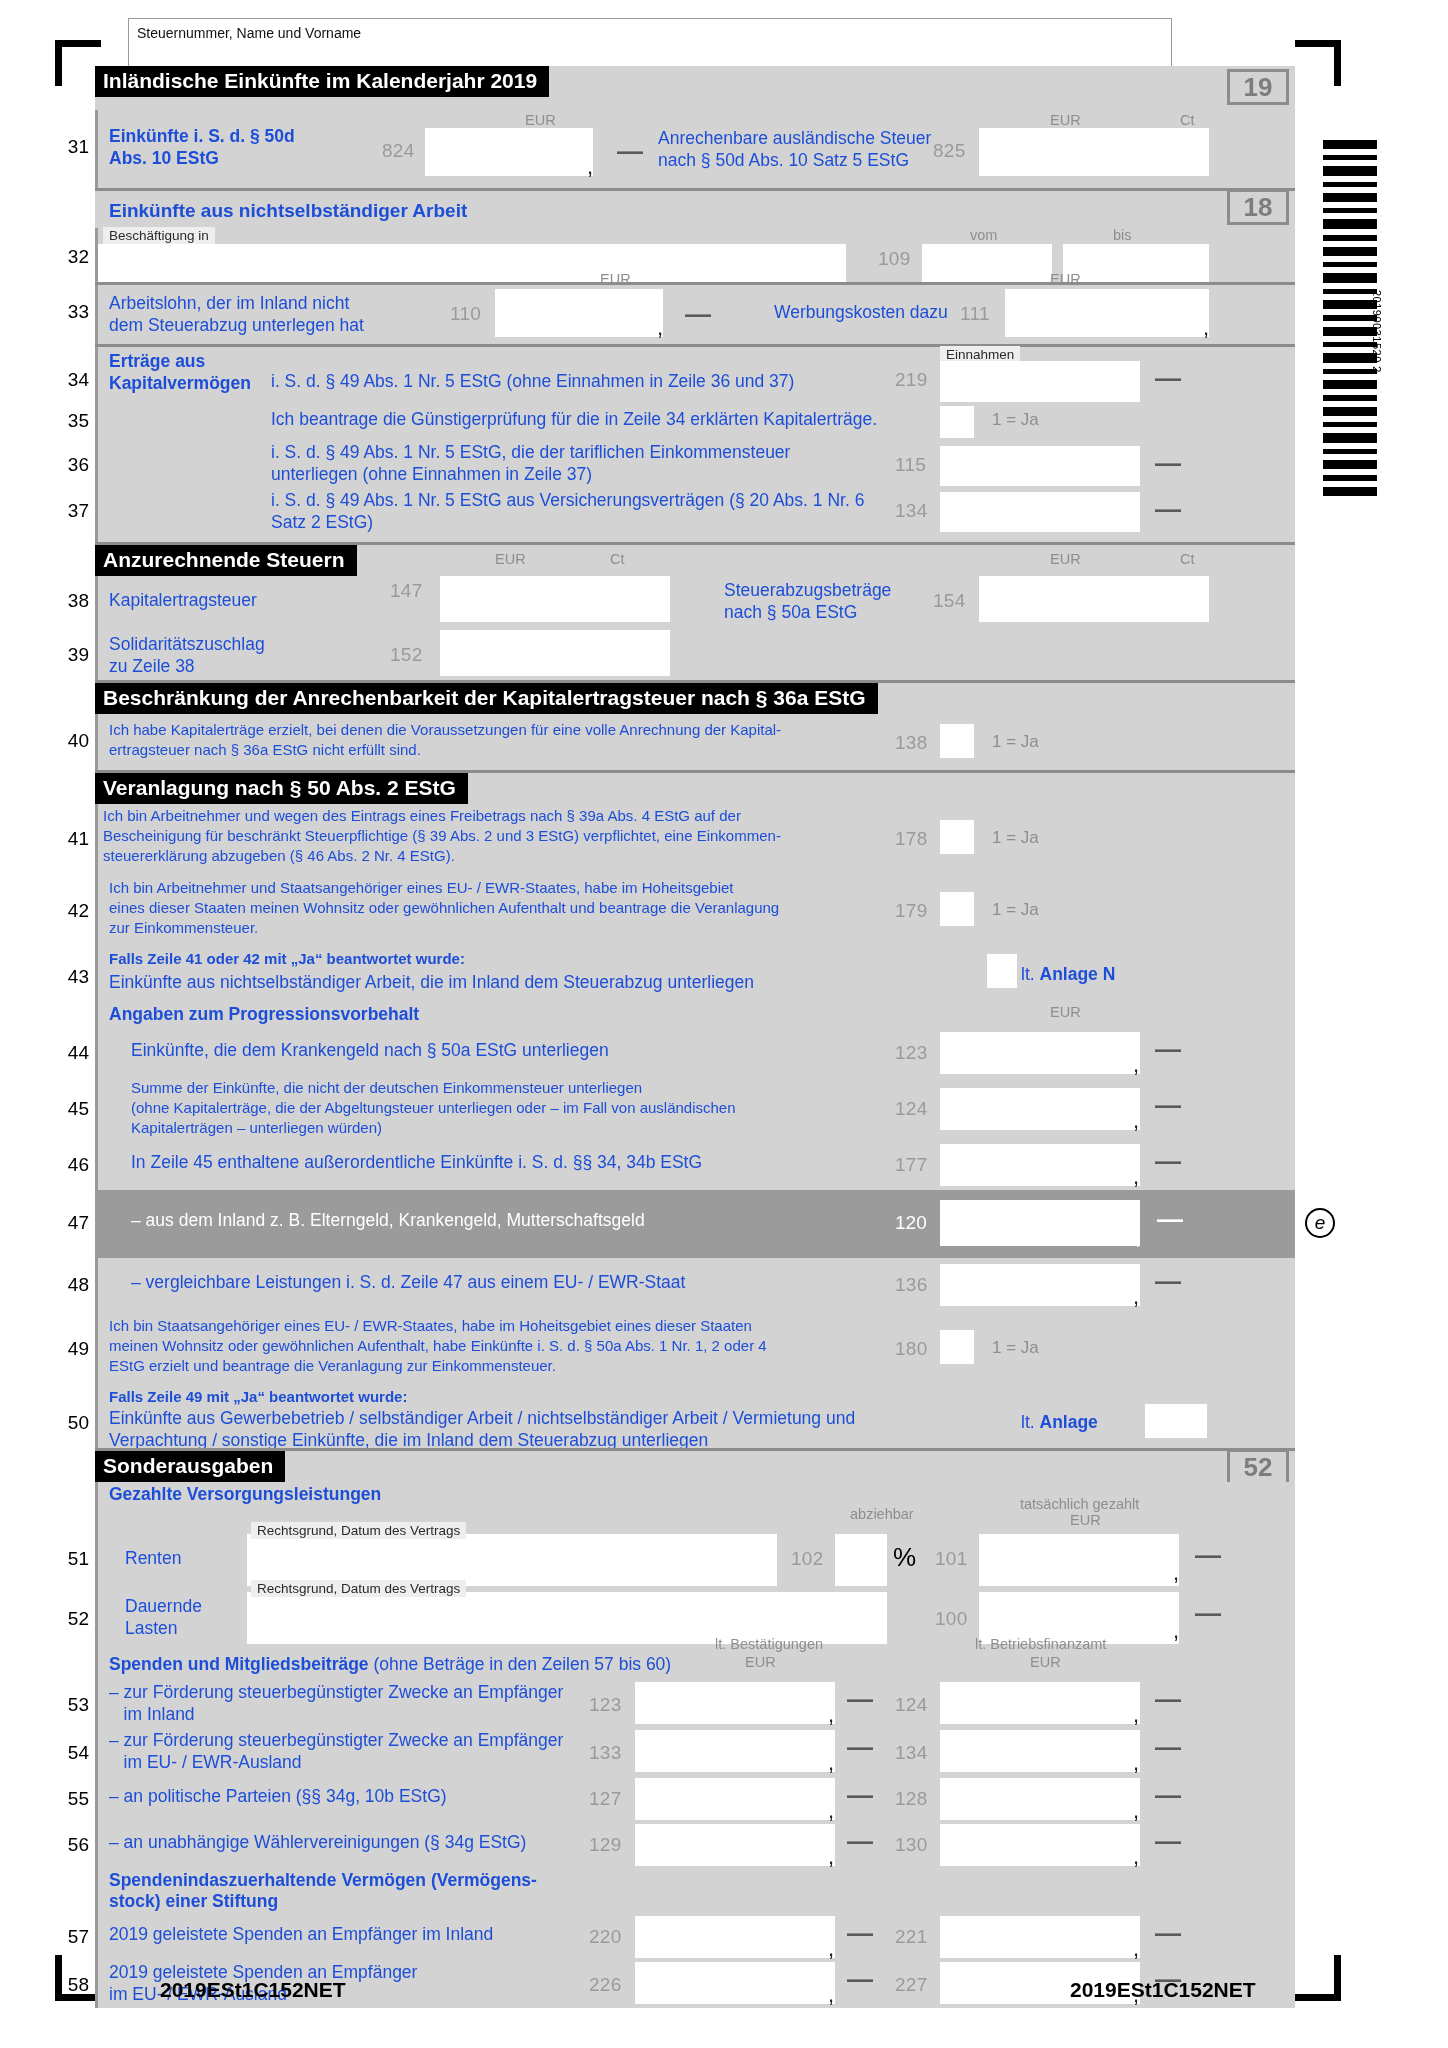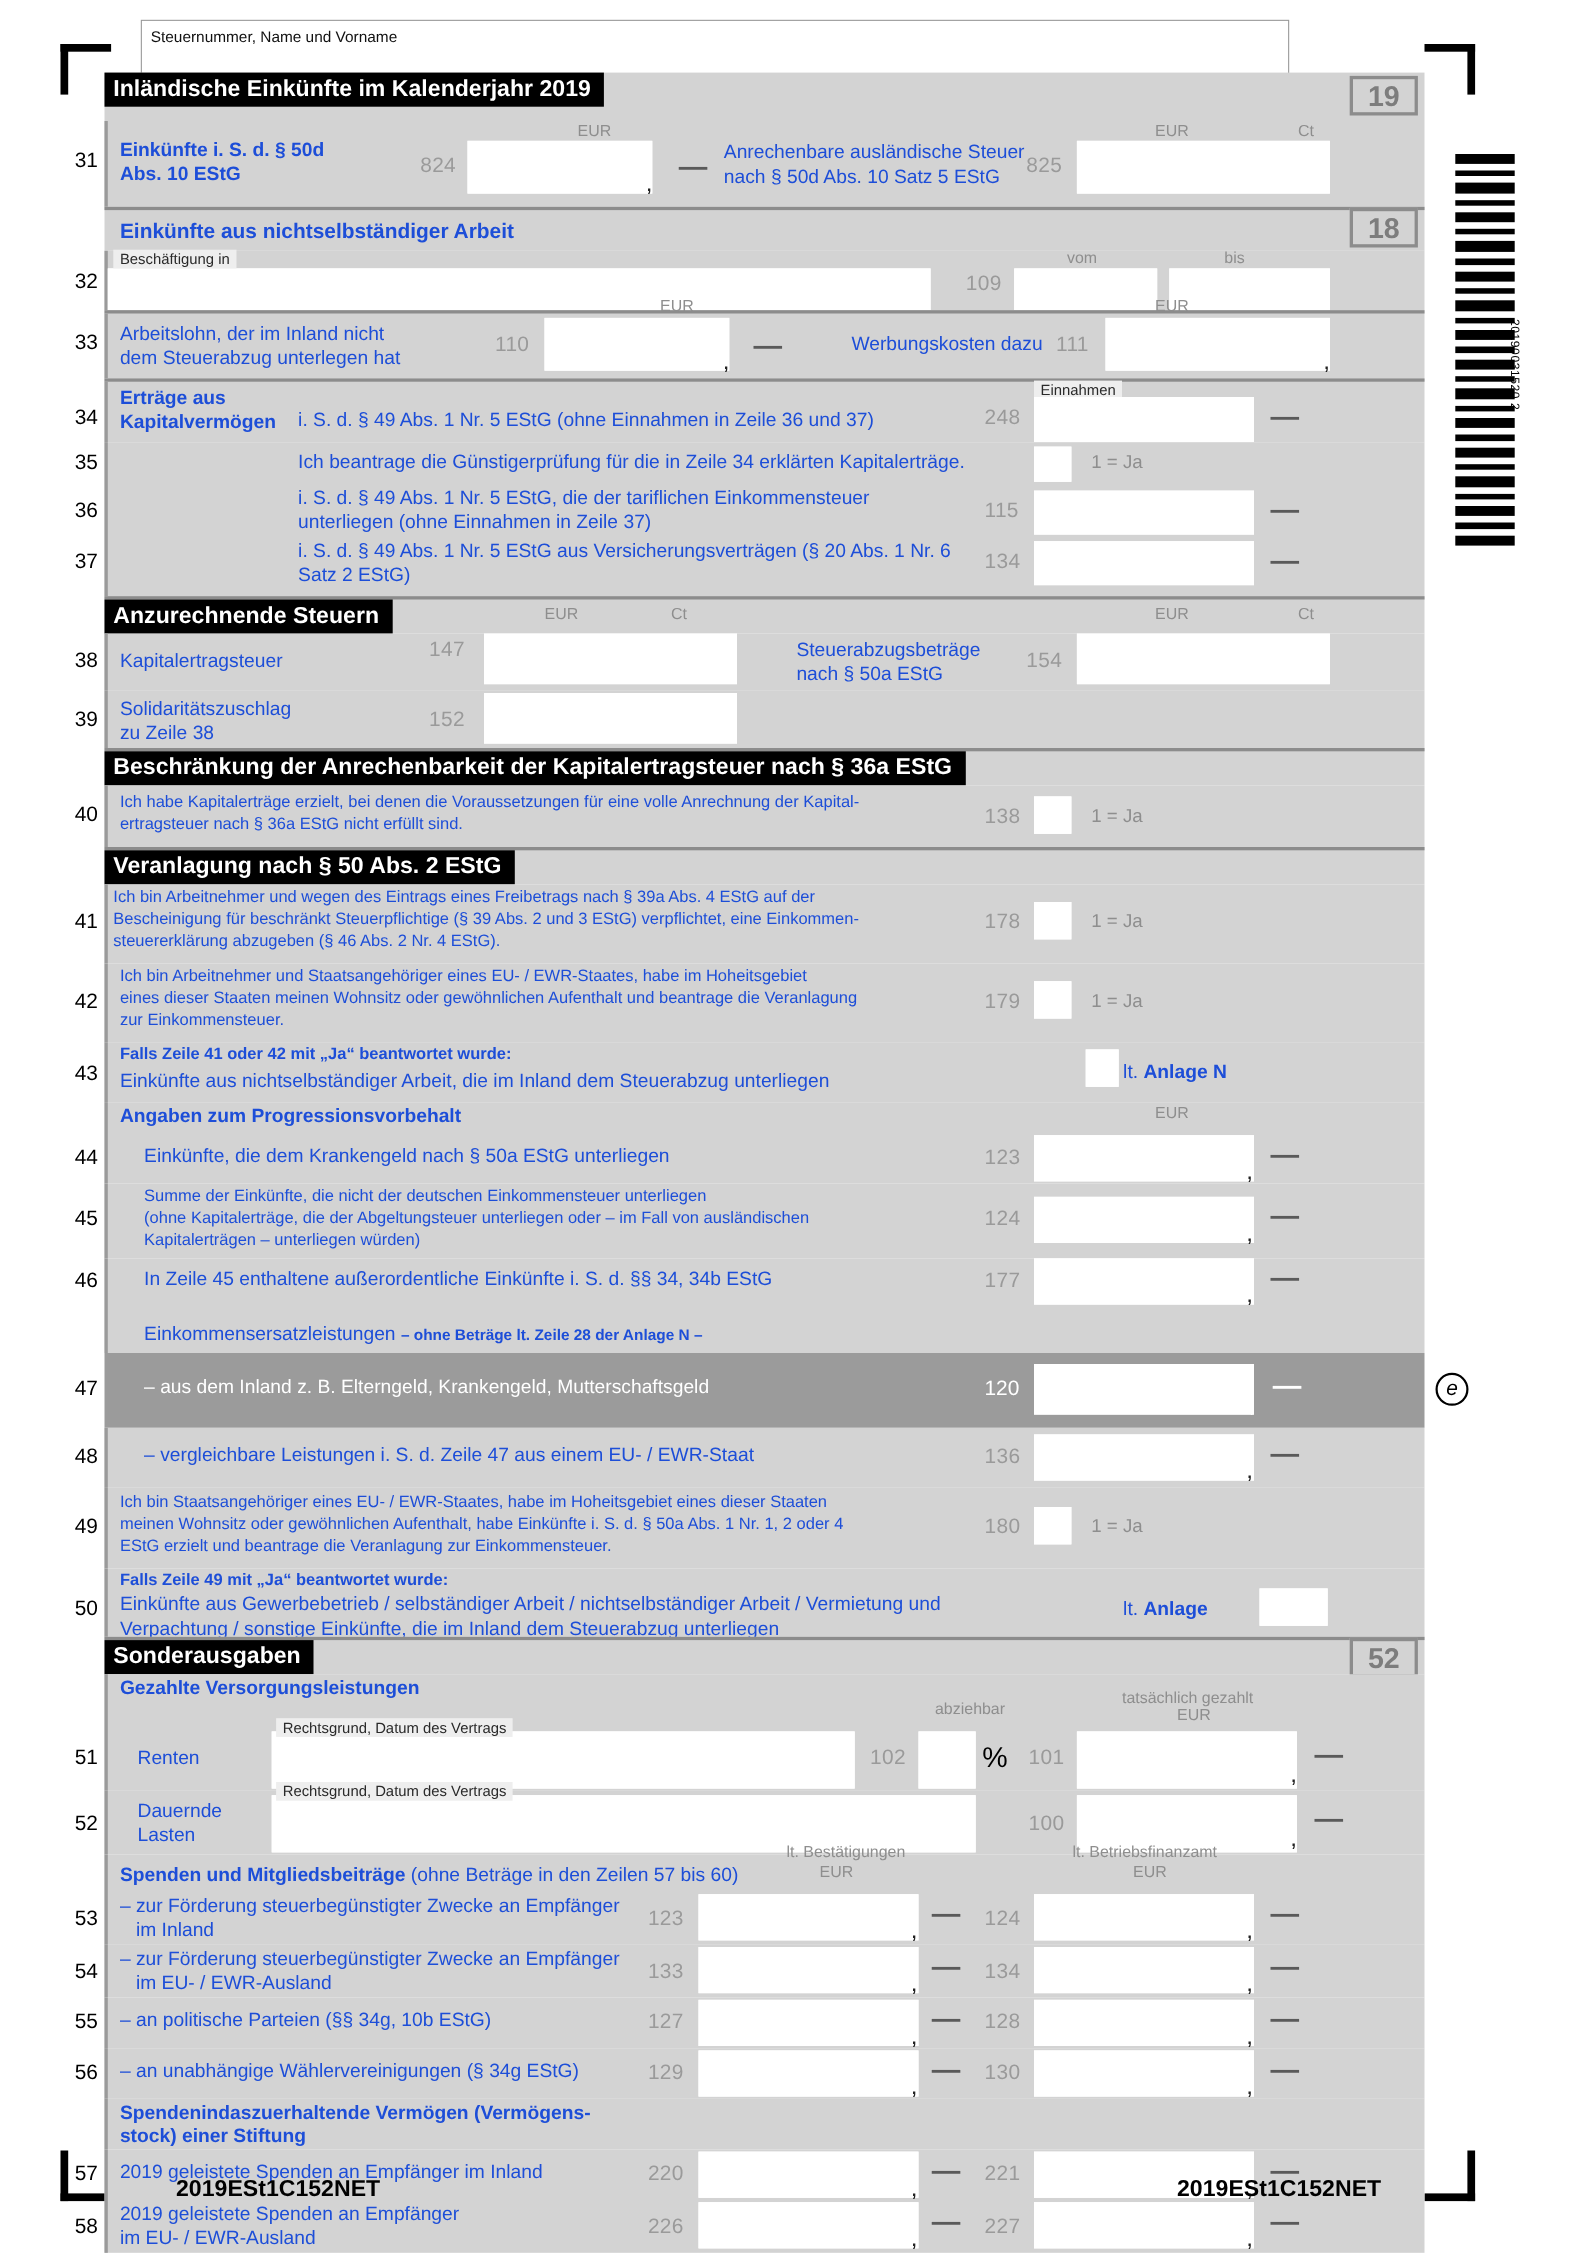--- a/index.html
+++ b/index.html
@@ -213,21 +213,21 @@
     </div>
 
     <div class="band" style="height:58px;border-top:3px solid #8c8c8c">
       <div class="leftrule"></div>
       <div class="rownum" style="top:22px">34</div>
       <div class="txt boldhead" style="position:absolute;left:14px;top:4px;line-height:1.25">
         <span>Erträge aus<br>Kapitalvermögen</span>
       </div>
       <div class="txt" style="position:absolute;left:176px;top:24px">i. S. d. § 49 Abs. 1 Nr. 5 EStG (ohne Einnahmen in Zeile 36 und 37)</div>
       <div class="tiny" style="position:absolute;left:845px;top:-1px;background:#eee;padding:1px 6px">Einnahmen</div>
-      <div class="kennz" style="position:absolute;left:800px;top:22px">248</div>
+      <div class="kennz" style="position:absolute;left:800px;top:22px">219</div>
       <div class="field" style="left:845px;top:14px;width:200px;height:42px"></div>
       <div class="dash" style="left:1060px;top:16px">—</div>
     </div>
 
     <div class="band" style="height:38px">
       <div class="leftrule"></div>
       <div class="rownum" style="top:8px">35</div>
       <div class="txt" style="position:absolute;left:176px;top:7px">Ich beantrage die Günstigerprüfung für die in Zeile 34 erklärten Kapitalerträge.</div>
       <div class="field" style="left:845px;top:4px;width:34px;height:32px"></div>
       <div class="eurlbl" style="position:absolute;left:897px;top:8px;font-size:17px">1 = Ja</div>
@@ -369,27 +369,20 @@
     <div class="band" style="height:46px">
       <div class="leftrule"></div>
       <div class="rownum" style="top:10px">46</div>
       <div class="txt" style="position:absolute;left:36px;top:8px">In Zeile 45 enthaltene außerordentliche Einkünfte i. S. d. §§ 34, 34b EStG</div>
       <div class="kennz" style="position:absolute;left:800px;top:10px">177</div>
       <div class="field" style="left:845px;top:0px;width:200px;height:42px"></div>
       <div class="comma" style="left:1038px;top:20px">,</div>
       <div class="dash" style="left:1060px;top:2px">—</div>
     </div>
 
-    <div class="band" style="height:40px">
-      <div class="leftrule"></div>
-      <div class="txt" style="position:absolute;left:36px;top:12px">
-        <span>Einkommensersatzleistungen</span>
-        <b style="font-size:14px">– ohne Beträge lt. Zeile 28 der Anlage N –</b>
-      </div>
-    </div>
 
     <div class="band dark" style="height:68px">
       <div class="rownum" style="top:22px">47</div>
       <div class="txt" style="position:absolute;left:36px;top:20px;color:#fff">– aus dem Inland z. B. Elterngeld, Krankengeld, Mutterschaftsgeld</div>
       <div style="position:absolute;left:800px;top:22px;font-size:19px;font-weight:normal;color:#fff">120</div>
       <div class="field" style="left:845px;top:10px;width:200px;height:46px;border:2px solid #fff"></div>
       <div class="comma" style="left:1040px;top:34px;color:#fff">,</div>
       <div class="dash" style="left:1062px;top:14px;color:#fff">—</div>
       <div class="ecircle" style="left:1210px;top:18px">e</div>
     </div>

